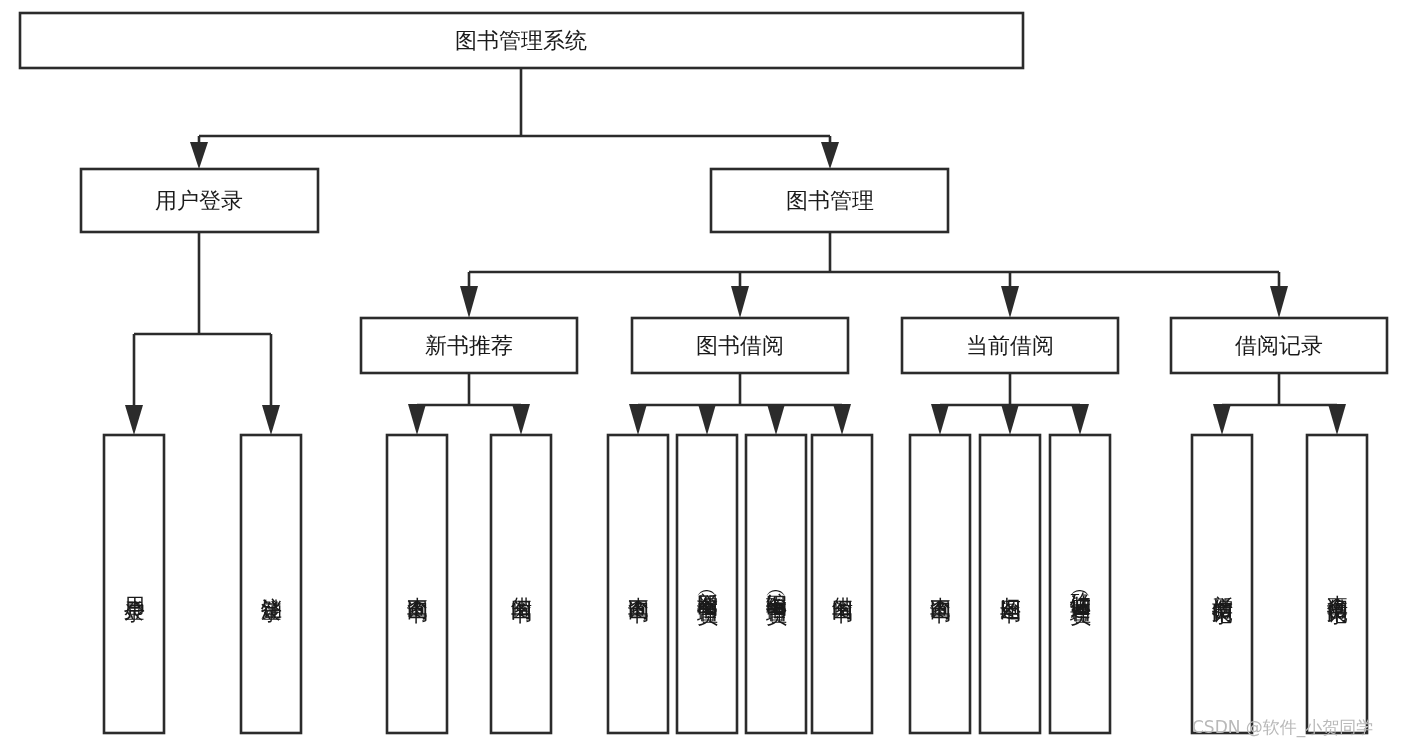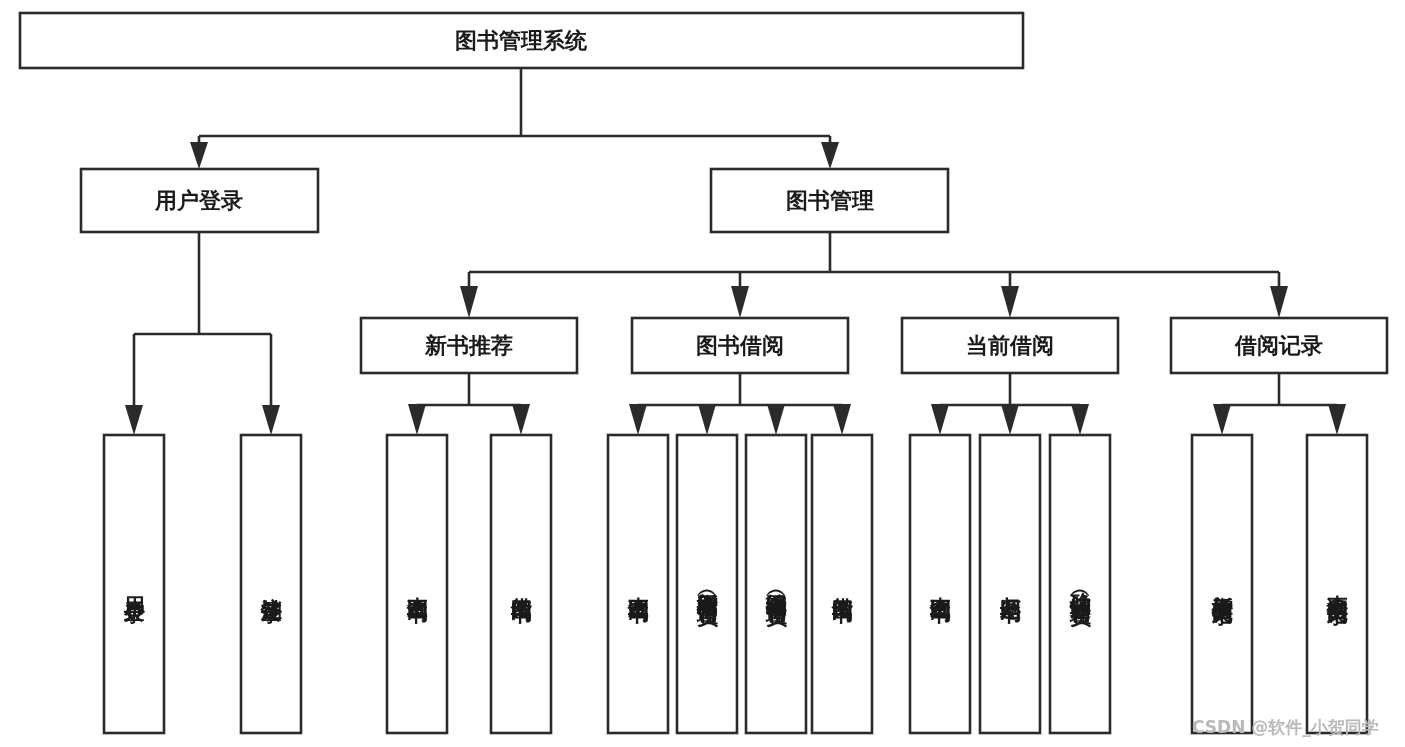--- a/index.html
+++ b/index.html
@@ -11,21 +11,20 @@
     width: 1405px;
     height: 747px;
     font-family: "DejaVu Sans", "Liberation Sans", sans-serif;
     overflow: hidden;
   }
   #diagram-root {
     position: relative;
     width: 1405px;
     height: 747px;
     background: #ffffff;
-    font-weight: bold;
   }
   svg#tree-svg {
     position: absolute;
     top: 0;
     left: 0;
     width: 1405px;
     height: 747px;
   }
   .node-box {
     fill: #ffffff;

